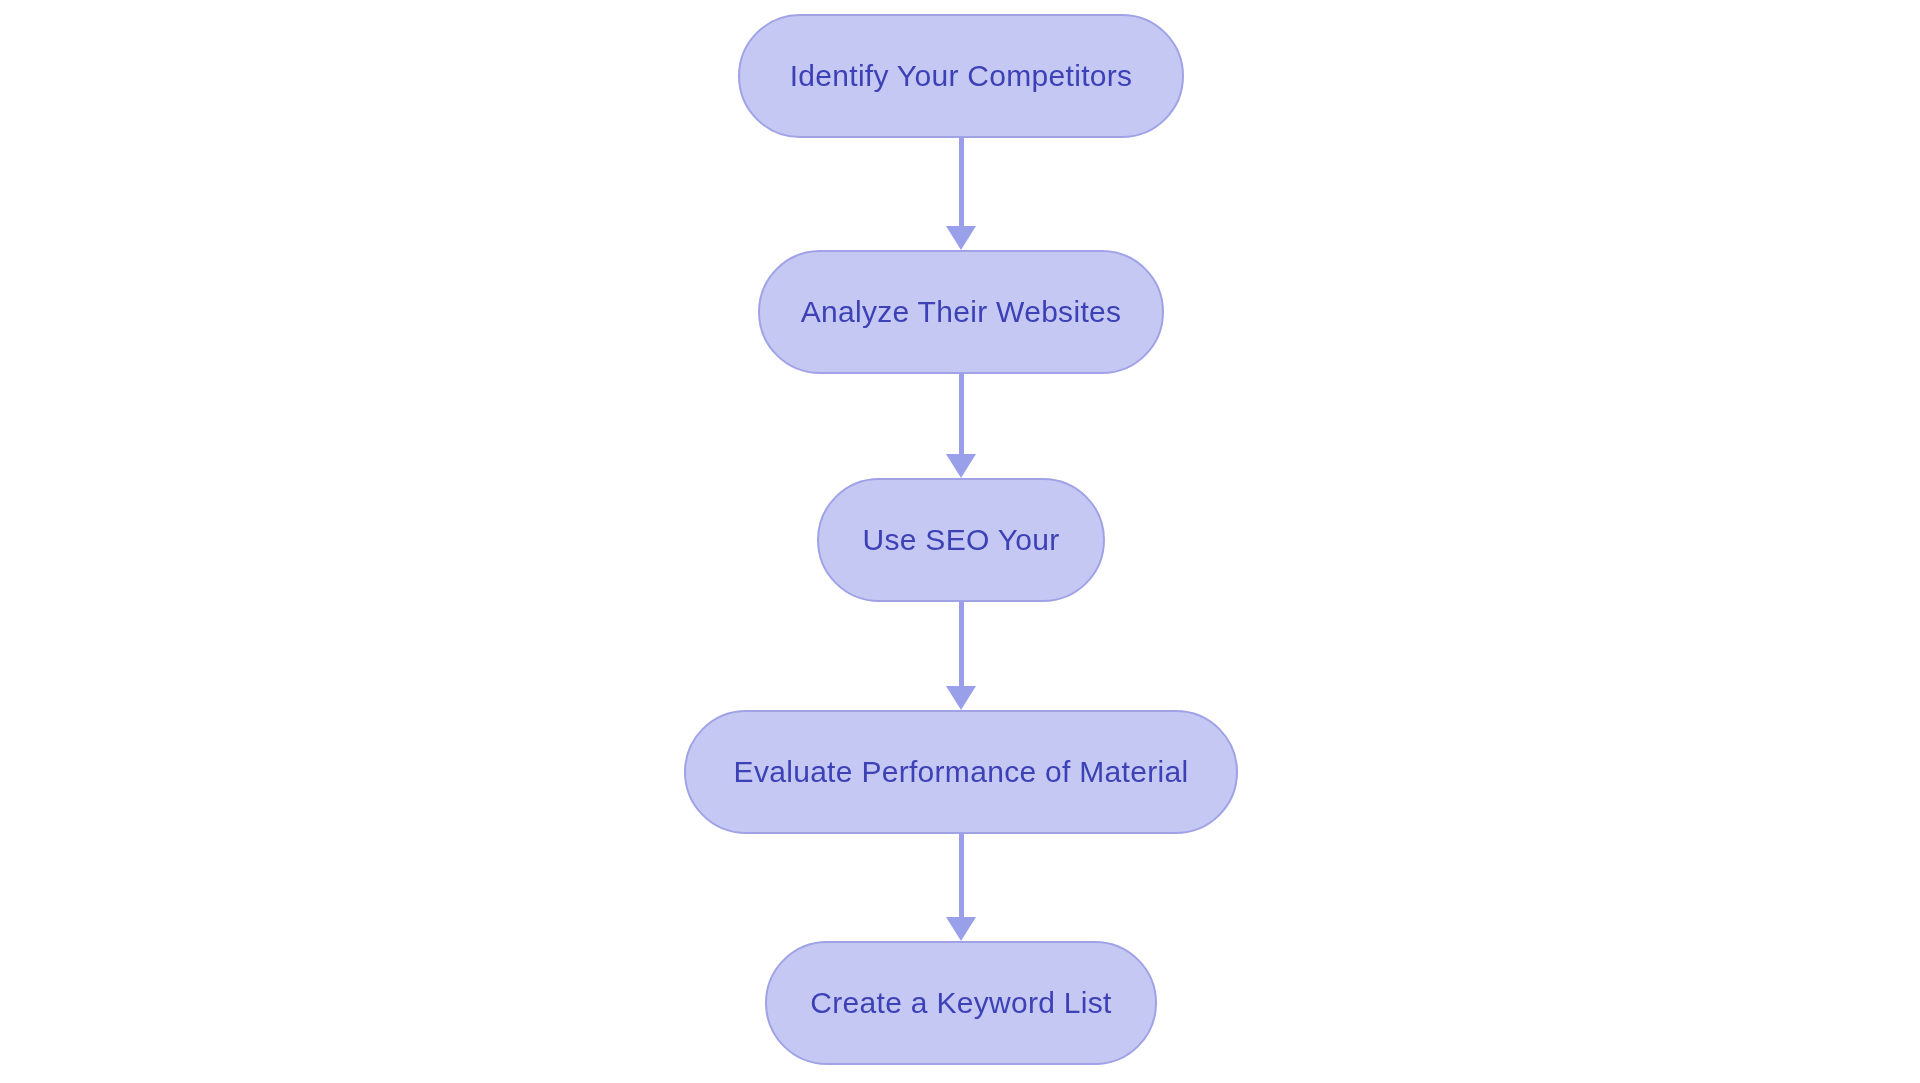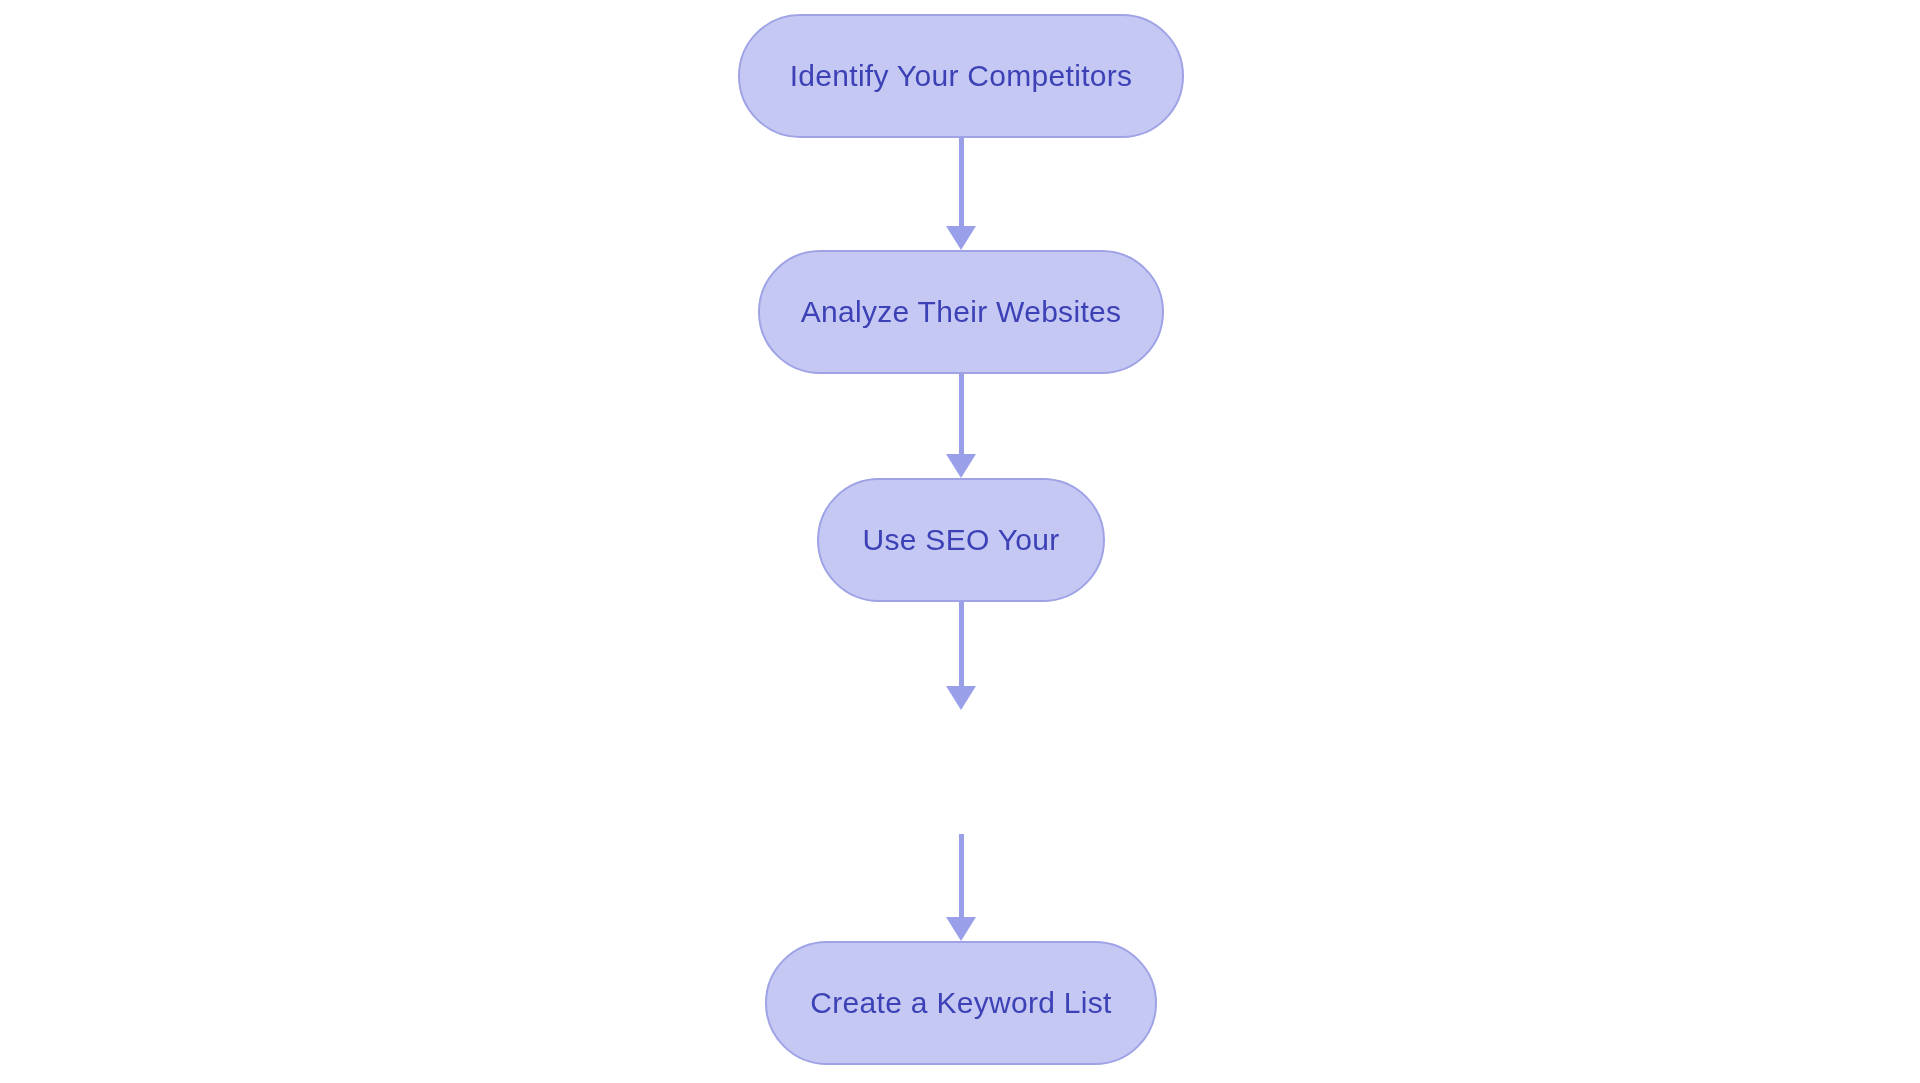--- a/index.html
+++ b/index.html
@@ -92,20 +92,23 @@
 
   <div class="node node-3">
     <span>Use SEO Your</span>
   </div>
 
   <div class="arrow arrow-3">
     <div class="arrow-line"></div>
     <div class="arrow-head"></div>
   </div>
 
+  <div class="node node-4">
+    <span>Evaluate Performance of Material</span>
+  </div>
 
   <div class="arrow arrow-4">
     <div class="arrow-line"></div>
     <div class="arrow-head"></div>
   </div>
 
   <div class="node node-5">
     <span>Create a Keyword List</span>
   </div>
 

